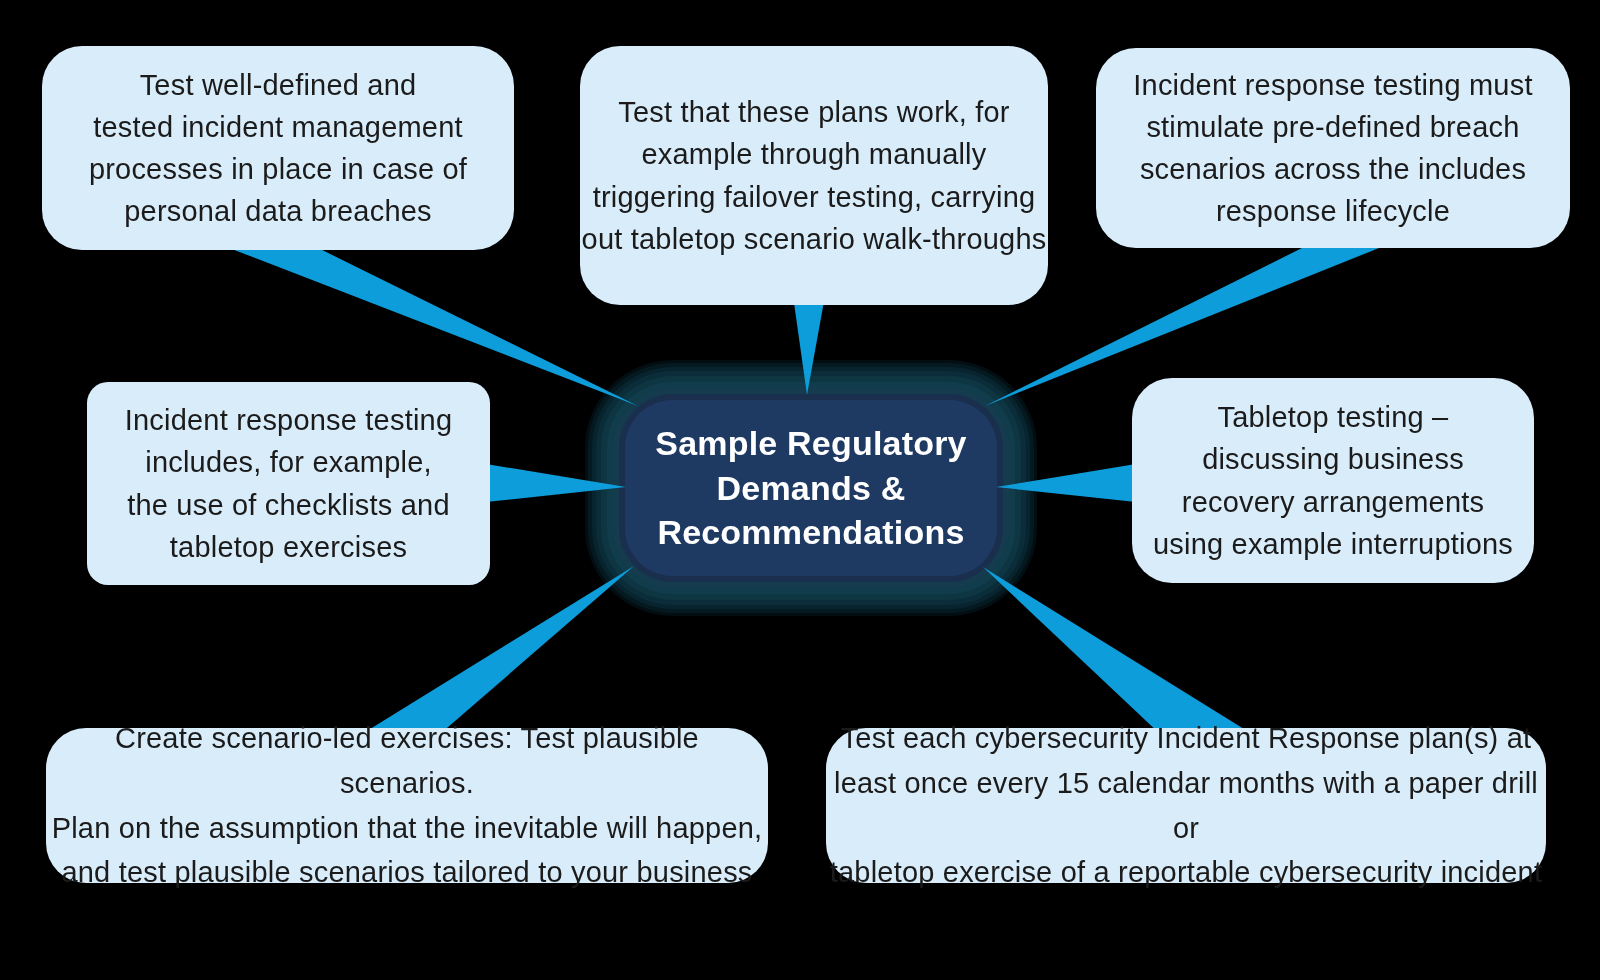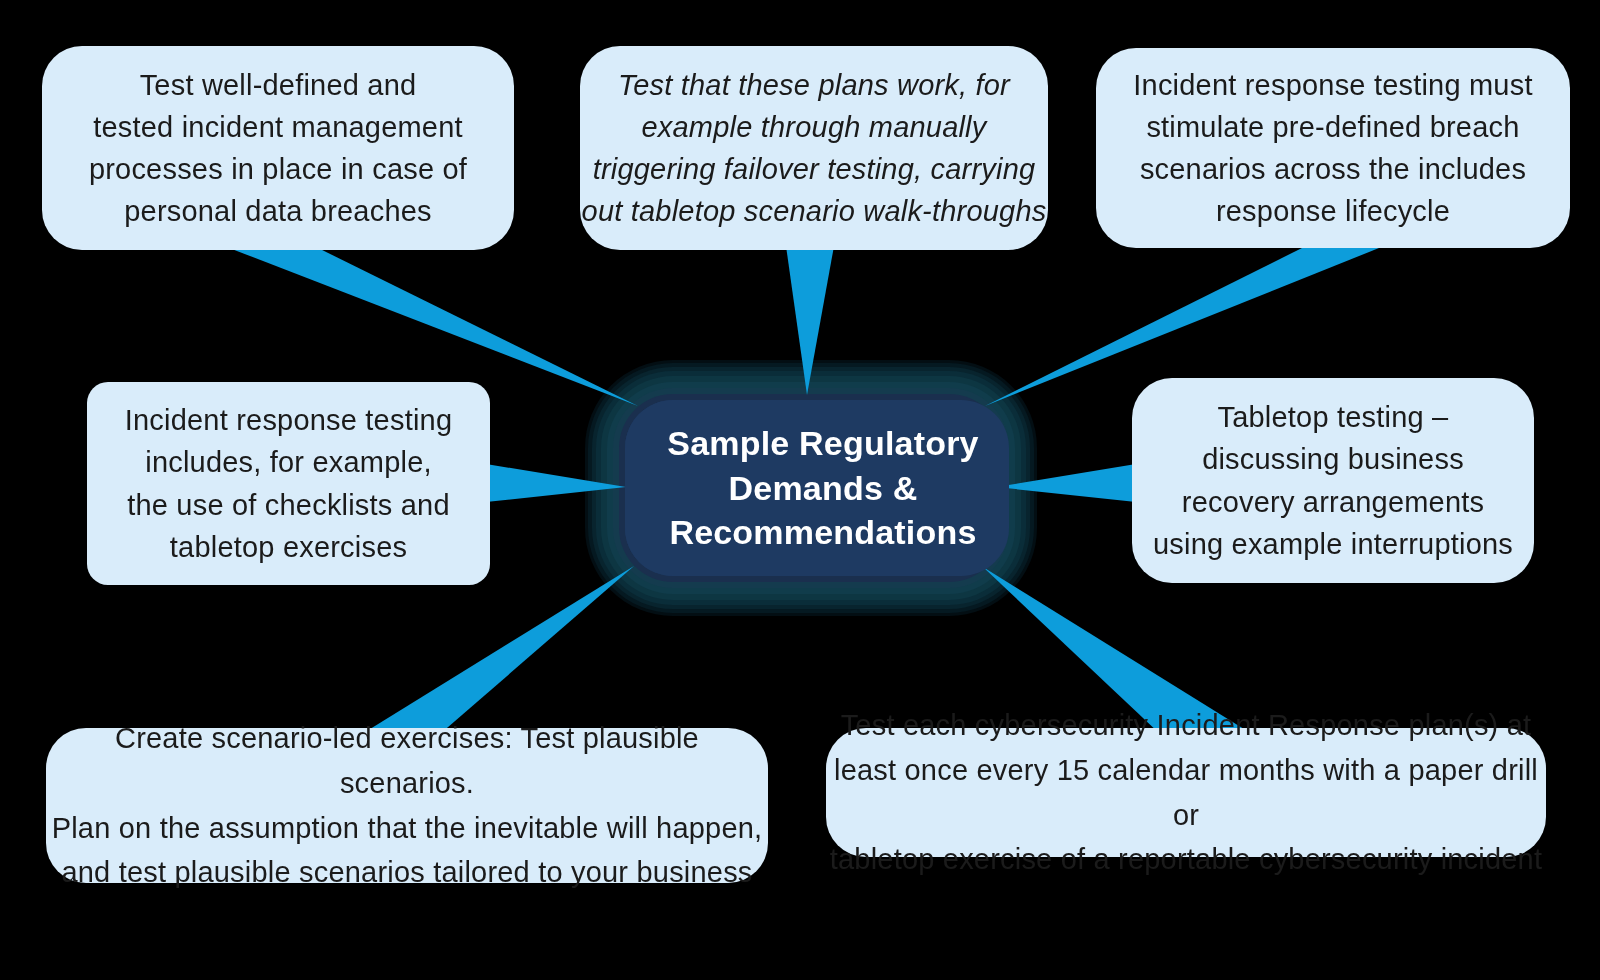--- a/index.html
+++ b/index.html
@@ -43,40 +43,40 @@
       0 0 0 24px #0d3642,
       0 0 0 29px #0a2d39,
       0 0 0 33px #08242e,
       0 0 0 37px #051921,
       0 0 0 40px #030e13;
   }
   
   .center-node{
     position:absolute;left:625px;top:400px;width:372px;height:176px;
     border-radius:48px;background:#1e3a62;z-index:4;
-    display:flex;align-items:center;justify-content:center;padding-left:12px;
+    display:flex;align-items:center;justify-content:center;
   }
   .center-node .txt{
     white-space:pre-line;
     text-align:center;
     color:#ffffff;
     font-size:34px;
     font-weight:bold;
     line-height:1.32;
     letter-spacing:0.2px;
   }
 
   
   .b-tl{left:42px;  top:46px;  width:472px; height:204px;}
-  .b-tm{left:580px; top:46px;  width:468px; height:204px;font-style:italic;}
+  .b-tm{left:580px; top:46px;  width:468px; height:259px;}
   .b-tr{left:1096px;top:48px;  width:474px; height:200px;}
   .b-ml{left:87px;  top:382px; width:403px; height:203px;border-radius:21px;}
   .b-mr{left:1132px;top:378px; width:402px; height:205px;}
   .b-bl{left:46px;  top:728px; width:722px; height:155px;}
-  .b-br{left:826px; top:728px; width:720px; height:129px;}
+  .b-br{left:826px; top:728px; width:720px; height:155px;}
 </style>
 </head>
 <body>
 
 <div class="stage">
 
   <div class="center-glow"></div>
 
   <svg class="connectors" width="1600" height="980" viewBox="0 0 1600 980">
     <polygon points="224,246 314,246 638,406" fill="#0d9ddb"></polygon>

